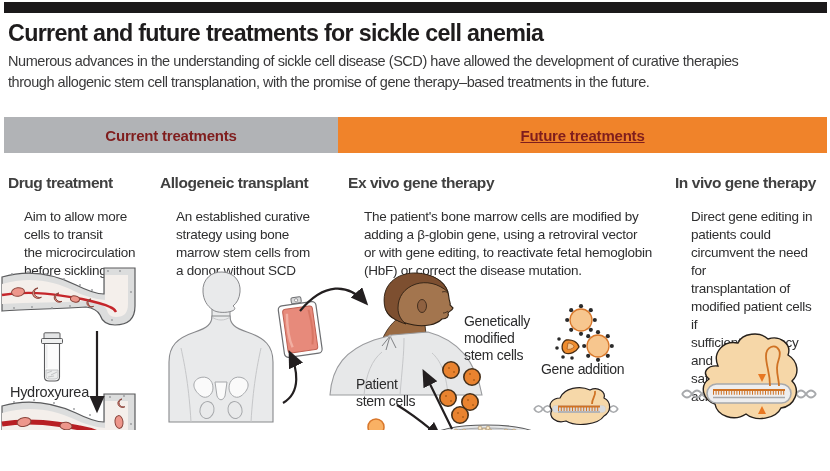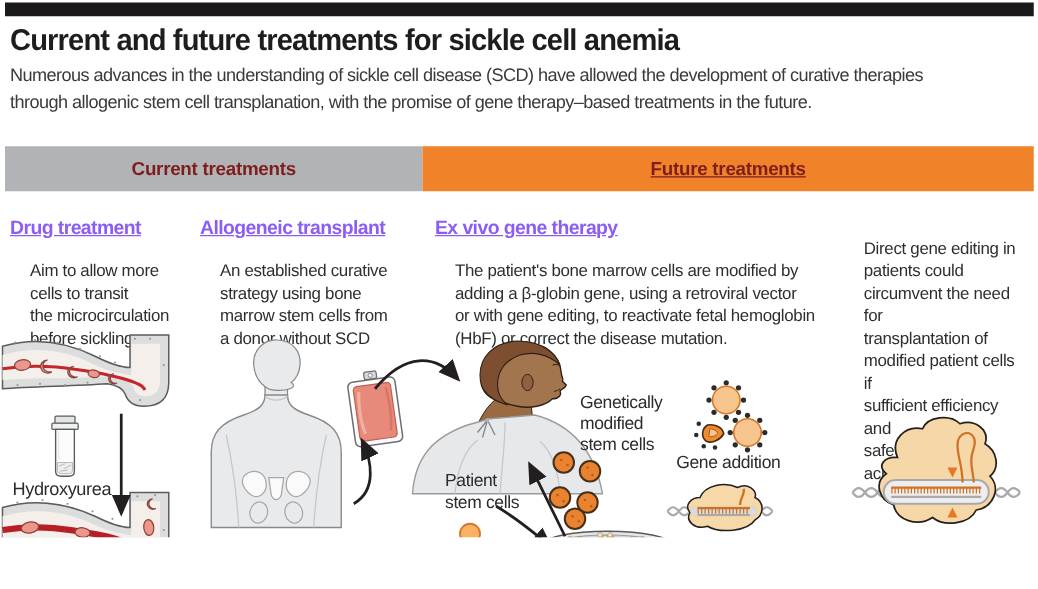--- a/index.html
+++ b/index.html
@@ -14,21 +14,21 @@
   .top-rule{position:absolute;left:4px;top:2px;width:823px;height:11px;background:#1b191a;}
   .title{position:absolute;left:8px;top:19px;margin:0;font-size:24px;font-weight:bold;
          letter-spacing:-0.7px;color:#1e1c1d;white-space:nowrap;transform:scaleX(.97);transform-origin:left;}
   .subtitle{position:absolute;left:8px;top:51px;margin:0;font-size:14.5px;line-height:21px;
          color:#3a3a3b;letter-spacing:-0.45px;white-space:pre-line;width:800px;}
   .bar{position:absolute;top:117px;height:36px;display:flex;align-items:center;justify-content:center;
        color:#7f1d1d;font-weight:bold;font-size:15px;letter-spacing:-0.2px;}
   .bar-current{left:4px;width:334px;background:var(--bar-gray);}
   .bar-future{left:338px;width:489px;background:var(--accent-orange);text-decoration:underline;}
   .col{position:absolute;top:174px;}
-  .col h3{margin:0 0 3px 0;font-size:15.5px;font-weight:bold;letter-spacing:-0.45px;color:#8b5cf6;white-space:nowrap;text-decoration:underline;}
+  .col h3{margin:0 0 3px 0;font-size:15.5px;font-weight:bold;letter-spacing:-0.45px;color:#404040;white-space:nowrap;}
   .col p{margin:16px;font-size:13.5px;line-height:18px;letter-spacing:-0.25px;color:var(--body-text);white-space:pre-line;}
   .col1{left:8px;width:150px;}
   .col2{left:160px;width:182px;}
   .col3{left:348px;width:338px;}
   .col4{left:675px;width:154px;}
   .fig{position:absolute;}
   .fig-label{position:absolute;font-size:14px;letter-spacing:-0.3px;color:#2b2b2c;line-height:17px;
              white-space:pre-line;z-index:6;}
   .lbl-hydroxyurea{left:10px;top:384px;font-size:14.5px;}
   .lbl-donor{left:176px;top:446px;font-size:14.5px;}
@@ -77,20 +77,21 @@
 a donor without SCD</p>
   </div>
   <div class="col col3">
     <h3>Ex vivo gene therapy</h3>
     <p>The patient's bone marrow cells are modified by
 adding a β-globin gene, using a retroviral vector
 or with gene editing, to reactivate fetal hemoglobin
 (HbF) or correct the disease mutation.</p>
   </div>
   <div class="col col4">
+    <h3>In vivo gene therapy</h3>
     <p>Direct gene editing in
 patients could
 circumvent the need for
 transplantation of
 modified patient cells if
 sufficient efficiency and
 safety can be achieved.</p>
   </div>
 
   <svg class="fig" style="left:2px;top:268px;" width="138" height="66" viewBox="0 0 138 66">

